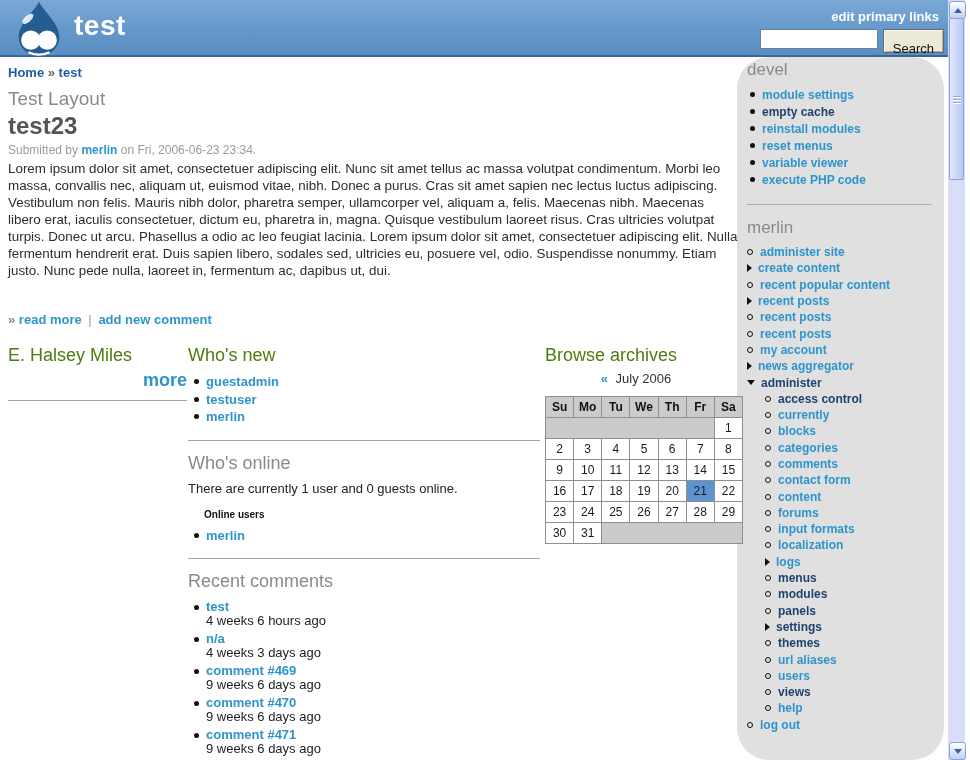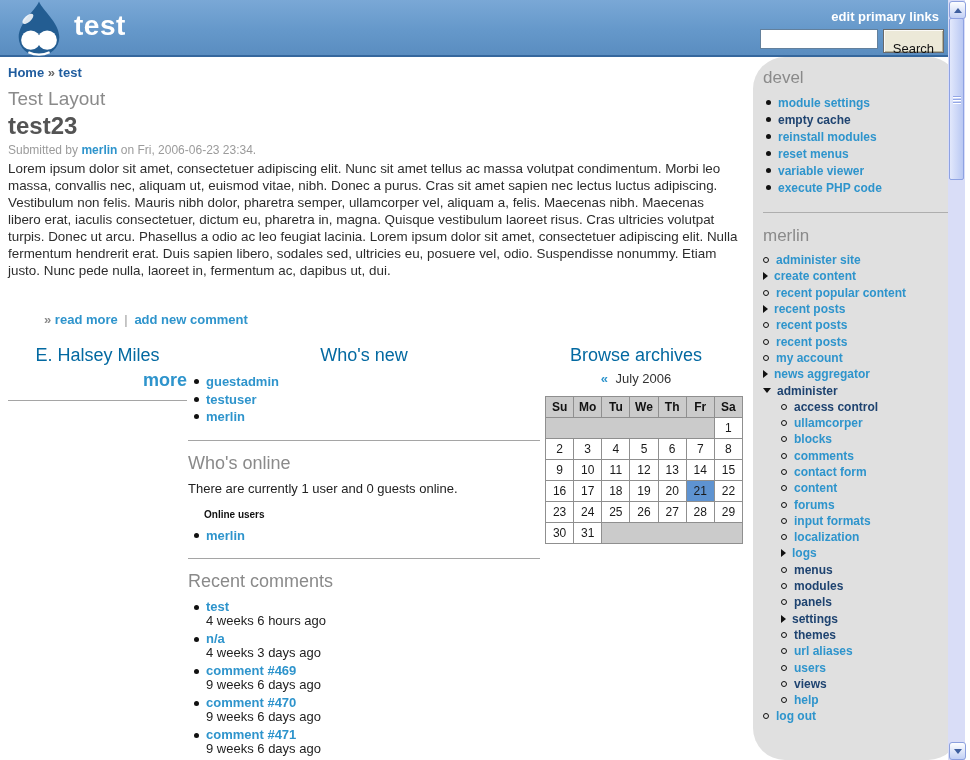--- a/index.html
+++ b/index.html
@@ -26,22 +26,22 @@
           background:linear-gradient(#fdfeff,#c2d0f5);display:flex;align-items:center;justify-content:center;}
   .sb-up{top:1px;} .sb-down{top:742px;}
   .tri-up-b{width:0;height:0;border-left:4px solid transparent;border-right:4px solid transparent;border-bottom:5px solid #3e5f9f;}
   .tri-down-b{width:0;height:0;border-left:4px solid transparent;border-right:4px solid transparent;border-top:5px solid #3e5f9f;}
   .sb-thumb{position:absolute;left:1px;top:18px;width:15px;height:162px;border:1px solid #8ea2e2;border-radius:2px;
             background:linear-gradient(90deg,#e2e8fc,#b9c8f3);box-sizing:border-box;
             display:flex;flex-direction:column;align-items:center;justify-content:center;gap:2px;}
   .grip{width:8px;height:1px;background:#94a7e6;box-shadow:0 1px 0 #fff;}
 
   
-  .sidebar{position:absolute;left:753px;top:57px;width:207px;height:703px;background:#e0e0e0;
-           box-sizing:border-box;padding:11px 8px 0 10px;border-radius:32px;}
+  .sidebar{position:absolute;left:737px;top:57px;width:207px;height:703px;background:#e0e0e0;
+           box-sizing:border-box;padding:3px 8px 0 10px;border-radius:32px;}
   .block-title{font-size:17px;color:#8a8a8a;margin:0 0 6px 0;font-weight:normal;}
   .side-hr{border:none;border-top:1px solid #aeaeae;margin:16px 4px 13px 0;}
   ul.devel-list{list-style:none;margin:0;padding:0 0 0 3px;}
   ul.devel-list li{display:flex;align-items:center;height:17px;}
   ul.menu{list-style:none;margin:0;padding:0;text-align:center;}
   ul.menu li{display:flex;align-items:center;height:16.3px;}
   .l1{padding-left:18px;}
   .disc{width:5px;height:5px;border-radius:50%;background:#111;margin-right:7px;flex:0 0 auto;}
   .ring{width:4px;height:4px;border:1px solid #111;border-radius:50%;background:transparent;margin-right:7px;flex:0 0 auto;}
   .tri-r{width:0;height:0;border-top:4px solid transparent;border-bottom:4px solid transparent;border-left:5px solid #111;margin-right:6px;flex:0 0 auto;}
@@ -50,26 +50,26 @@
   .v .slnk{color:#1e4370;}
 
   
   .breadcrumb{position:absolute;left:8px;top:65px;font-size:13px;font-weight:bold;color:#666;}
   .breadcrumb a{color:#1f5c9e;}
   .section-title{position:absolute;left:8px;top:88px;font-size:19px;color:#8a8a8a;}
   .node-title{position:absolute;left:8px;top:112px;font-size:24px;font-weight:bold;color:#545454;}
   .submitted{position:absolute;left:8px;top:143px;font-size:12px;color:#9b9b9b;}
   .submitted a{color:#2e94cc;font-weight:bold;}
   .body-text{position:absolute;left:8px;top:160px;width:731px;font-size:13.4px;line-height:17px;color:#2d2d2d;}
-  .node-links{position:absolute;left:8px;top:312px;font-size:13px;font-weight:bold;color:#8a8a8a;margin-left:36px;}
+  .node-links{position:absolute;left:8px;top:312px;font-size:13px;font-weight:bold;color:#8a8a8a;}
   .node-links a{color:#2e94cc;}
   .node-links .sep{color:#9a9a9a;font-weight:normal;padding:0 3px;}
 
   
-  .col-heading{font-size:18px;color:#0369a1;margin:0;font-weight:normal;text-align:center;}
+  .col-heading{font-size:18px;color:#4d7c0f;margin:0;font-weight:normal;}
   .left-col{position:absolute;left:8px;top:345px;width:179px;}
   .more-link{text-align:right;margin-top:4px;font-size:18px;font-weight:bold;}
   .more-link a{color:#2e94cc;}
   .col-hr{border:none;border-top:1px solid #a5a5a5;margin:9px 0 0 0;}
 
   .mid-col{position:absolute;left:188px;top:345px;width:352px;}
   ul.blist{list-style:none;margin:7px 0 0 0;padding:0 0 0 6px;}
   ul.blist li{display:flex;align-items:center;height:17.5px;}
   .blnk{color:#2e94cc;font-size:13px;font-weight:bold;}
   .mid-hr{border:none;border-top:1px solid #a5a5a5;margin:14px 0 0 0;}
@@ -180,25 +180,29 @@
       <li class="v">
           <span class="tri-d"></span>
           <a class="slnk">administer</a>
         </li>
       <li class="l1 v">
           <span class="ring"></span>
           <a class="slnk">access control</a>
         </li>
       <li class="l1">
           <span class="ring"></span>
-          <a class="slnk">ullamcorper</a>
+          <a class="slnk">currently</a>
         </li>
       <li class="l1">
           <span class="ring"></span>
           <a class="slnk">blocks</a>
+        </li>
+      <li class="l1">
+          <span class="ring"></span>
+          <a class="slnk">categories</a>
         </li>
       <li class="l1">
           <span class="ring"></span>
           <a class="slnk">comments</a>
         </li>
       <li class="l1">
           <span class="ring"></span>
           <a class="slnk">contact form</a>
         </li>
       <li class="l1">

